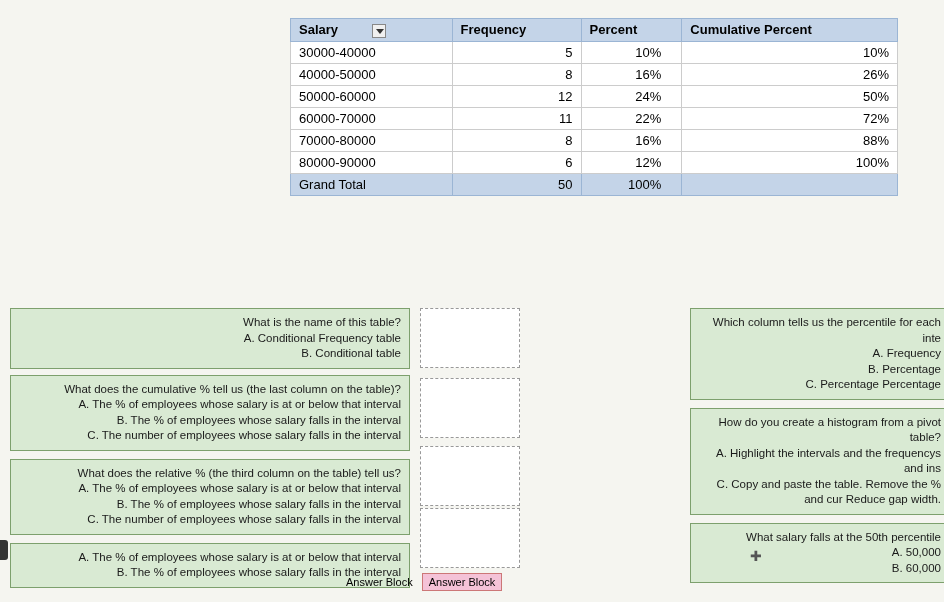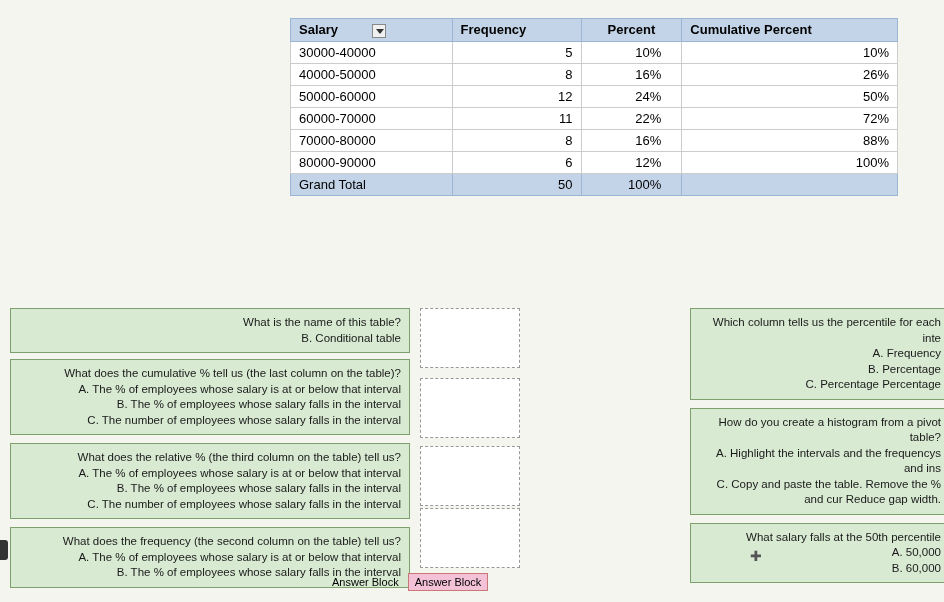--- a/index.html
+++ b/index.html
@@ -24,21 +24,21 @@
     padding: 3px 8px;
     border: 1px solid #ccc;
     font-size: 13px;
   }
   .pivot .hdr {
     background: #c4d4e8;
     font-weight: bold;
     text-align: left;
     border: 1px solid #9bb5d4;
   }
-  .pivot .hdr.center { text-align: center; }
+  .pivot .hdr.center { }
   .pivot td { background: #fff; }
   .pivot td.num { text-align: right; }
   .pivot td.pct { text-align: right; padding-right: 20px;}
   .pivot tr.total td {
     background: #c4d4e8;
     font-weight: normal;
     border: 1px solid #9bb5d4;
   }
   .dropdown {
     display: inline-block;
@@ -91,21 +91,21 @@
     position: absolute;
     left: 410px;
     width: 100px;
     height: 60px;
     border: 1px dashed #999;
     background: #fff;
   }
   .ans-label-wrap {
     position: absolute;
     top: 265px;
-    left: 316px;
+    left: 330px;
     font-size: 11px;
   }
   .ans-label {
     display: inline-block;
     padding: 2px 6px;
   }
   .ans-pink {
     background: #f4c2d7;
     border: 1px solid #c77;
   }
@@ -185,36 +185,36 @@
     <td class="pct">100%</td>
     <td class="num"></td>
   </tr>
 </tbody>
   </table>
 
 <div class="bottom">
   <div class="left-col" id="left-questions">
       <div class="qblock">
         <div class="q">What is the name of this table?</div>
+        <div>A. Conditional Frequency table</div>
         <div>B. Conditional table</div>
       </div>
       <div class="qblock">
         <div class="q">What does the cumulative % tell us (the last column on the table)?</div>
         <div>A. The % of employees whose salary is at or below that interval</div>
         <div>B. The % of employees whose salary falls in the interval</div>
         <div>C. The number of employees whose salary falls in the interval</div>
       </div>
       <div class="qblock">
         <div class="q">What does the relative % (the third column on the table) tell us?</div>
         <div>A. The % of employees whose salary is at or below that interval</div>
         <div>B. The % of employees whose salary falls in the interval</div>
         <div>C. The number of employees whose salary falls in the interval</div>
       </div>
       <div class="qblock">
-        <div class="q">What does the frequency (the second column on the table) tell us?</div>
         <div>A. The % of employees whose salary is at or below that interval</div>
         <div>B. The % of employees whose salary falls in the interval</div>
       </div>
     </div>
 
   <div class="ans-input" style="top:0"></div>
   <div class="ans-input" style="top:70px"></div>
   <div class="ans-input" style="top:138px"></div>
   <div class="ans-input" style="top:200px"></div>
 

